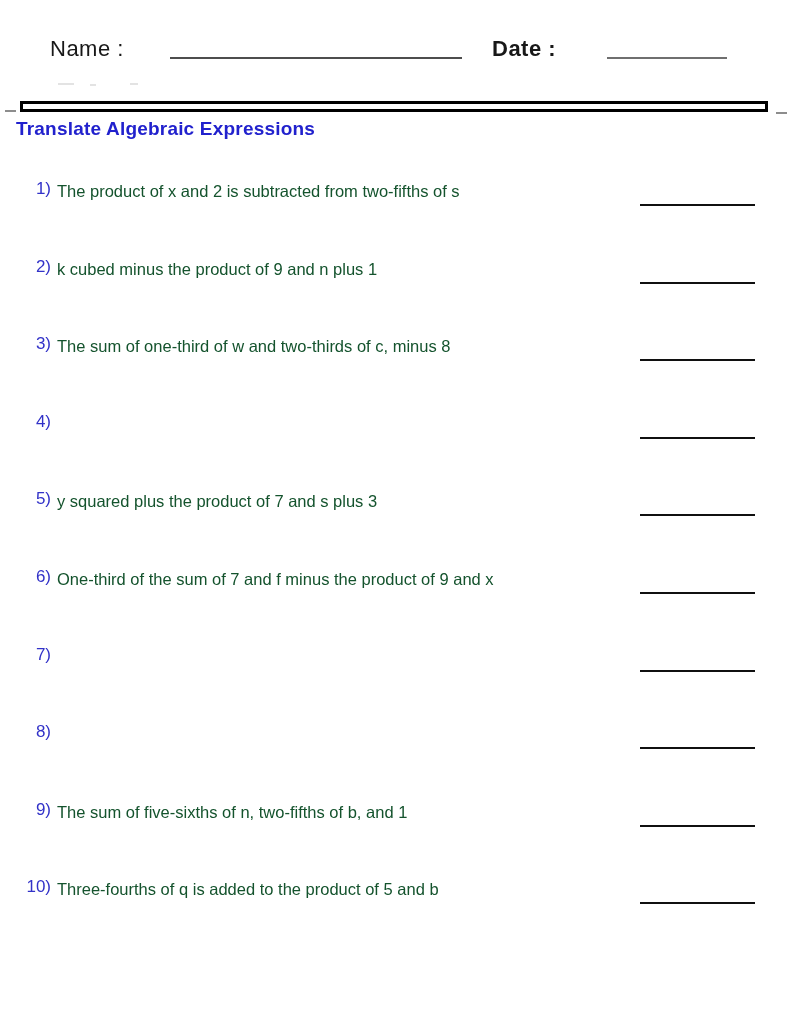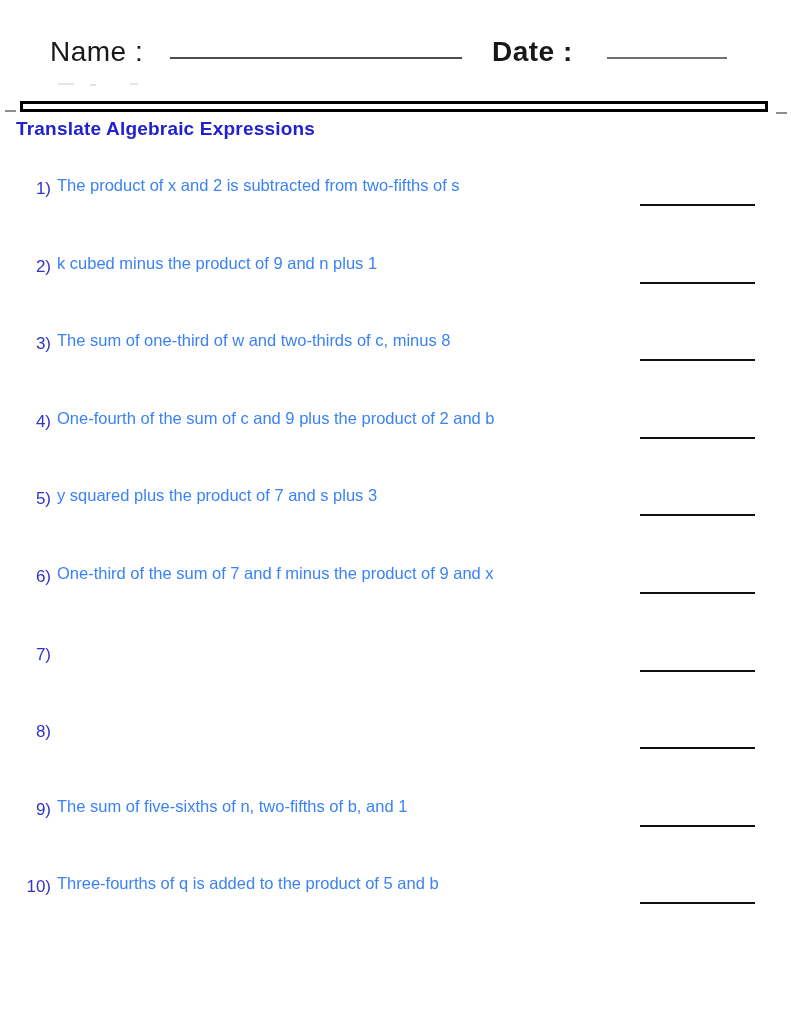--- a/index.html
+++ b/index.html
@@ -10,21 +10,21 @@
     height: 1024px;
     background: #ffffff;
     font-family: "Liberation Sans", "DejaVu Sans", sans-serif;
     overflow: hidden;
   }
 
   
   .hdr-label {
     position: absolute;
     top: 36px;
-    font-size: 28px;
+    font-size: 22px;
     color: #181818;
     letter-spacing: 0.5px;
     white-space: nowrap;
   }
   #name-label { left: 50px; }
   #date-label { left: 492px; font-weight: bold; }
   .hdr-line {
     position: absolute;
     top: 57px;
     height: 0;
@@ -97,23 +97,23 @@
     top: 9px;
     width: 51px;
     text-align: right;
     font-size: 17px;
     color: #3232c8;
     white-space: nowrap;
   }
   .q-text {
     position: absolute;
     left: 57px;
-    top: 6px;
+    top: 12px;
     font-size: 16.5px;
-    color: #3b82f6;
+    color: #14532d;
     white-space: nowrap;
   }
   .q-line {
     position: absolute;
     left: 640px;
     top: 34px;
     width: 115px;
     height: 0;
     border-top: 2px solid #101010;
   }
@@ -153,21 +153,20 @@
     </div>
 
     <div class="q-row">
       <span class="q-num">3)</span>
       <span class="q-text">The sum of one-third of w and two-thirds of c, minus 8</span>
       <span class="q-line"></span>
     </div>
 
     <div class="q-row">
       <span class="q-num">4)</span>
-      <span class="q-text">One-fourth of the sum of c and 9 plus the product of 2 and b</span>
       <span class="q-line"></span>
     </div>
 
     <div class="q-row">
       <span class="q-num">5)</span>
       <span class="q-text">y squared plus the product of 7 and s plus 3</span>
       <span class="q-line"></span>
     </div>
 
     <div class="q-row">

